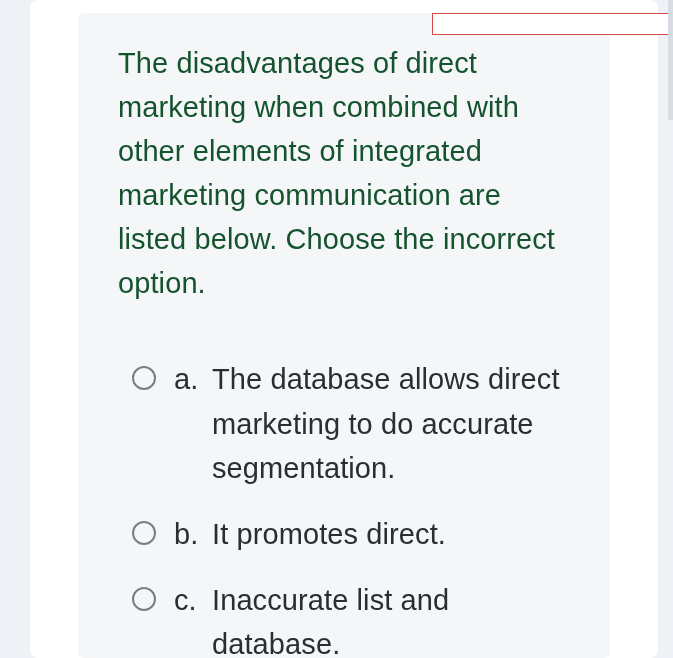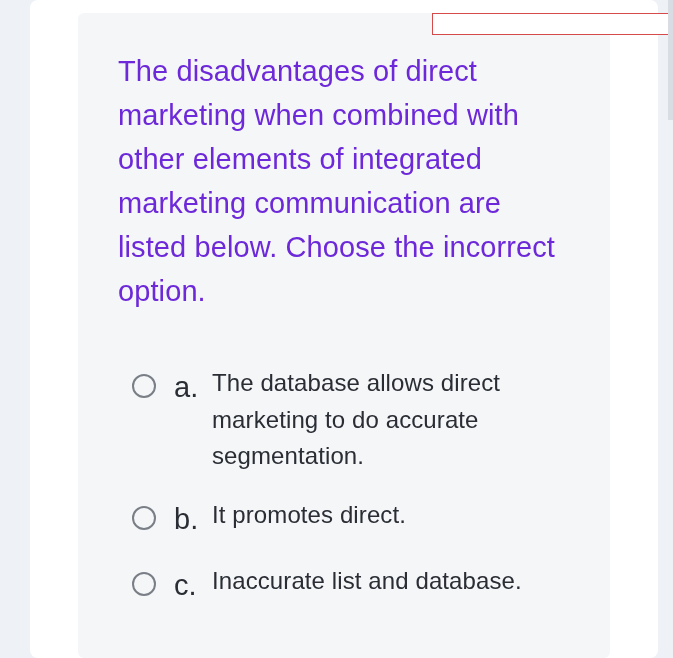--- a/index.html
+++ b/index.html
@@ -32,26 +32,25 @@
   .flag-box {
     position: absolute;
     left: 354px;
     top: 0;
     width: 256px;
     height: 22px;
     background: #ffffff;
     border: 1px solid #d64a4a;
   }
   .question-text {
-    color: #6d28d9;
+    color: #14532d;
     font-size: 29px;
     line-height: 1.52;
     margin-bottom: 52px;
     letter-spacing: 0.1px;
-    margin-top: 8px;
   }
   .options {
     padding-left: 14px;
   }
   .option-row {
     display: flex;
     align-items: flex-start;
     margin-bottom: 22px;
   }
   .radio {
@@ -69,21 +68,21 @@
     flex: 0 0 auto;
     width: 38px;
     color: #2a2d34;
     font-size: 29px;
     line-height: 1.52;
     letter-spacing: 0.1px;
   }
   .opt-text {
     flex: 1 1 auto;
     color: #2a2d34;
-    font-size: 24px;
+    font-size: 29px;
     line-height: 1.52;
     letter-spacing: 0.1px;
   }
   .right-rail {
     position: absolute;
     left: 668px;
     top: 0;
     width: 5px;
     height: 120px;
     background: #d8dde3;

